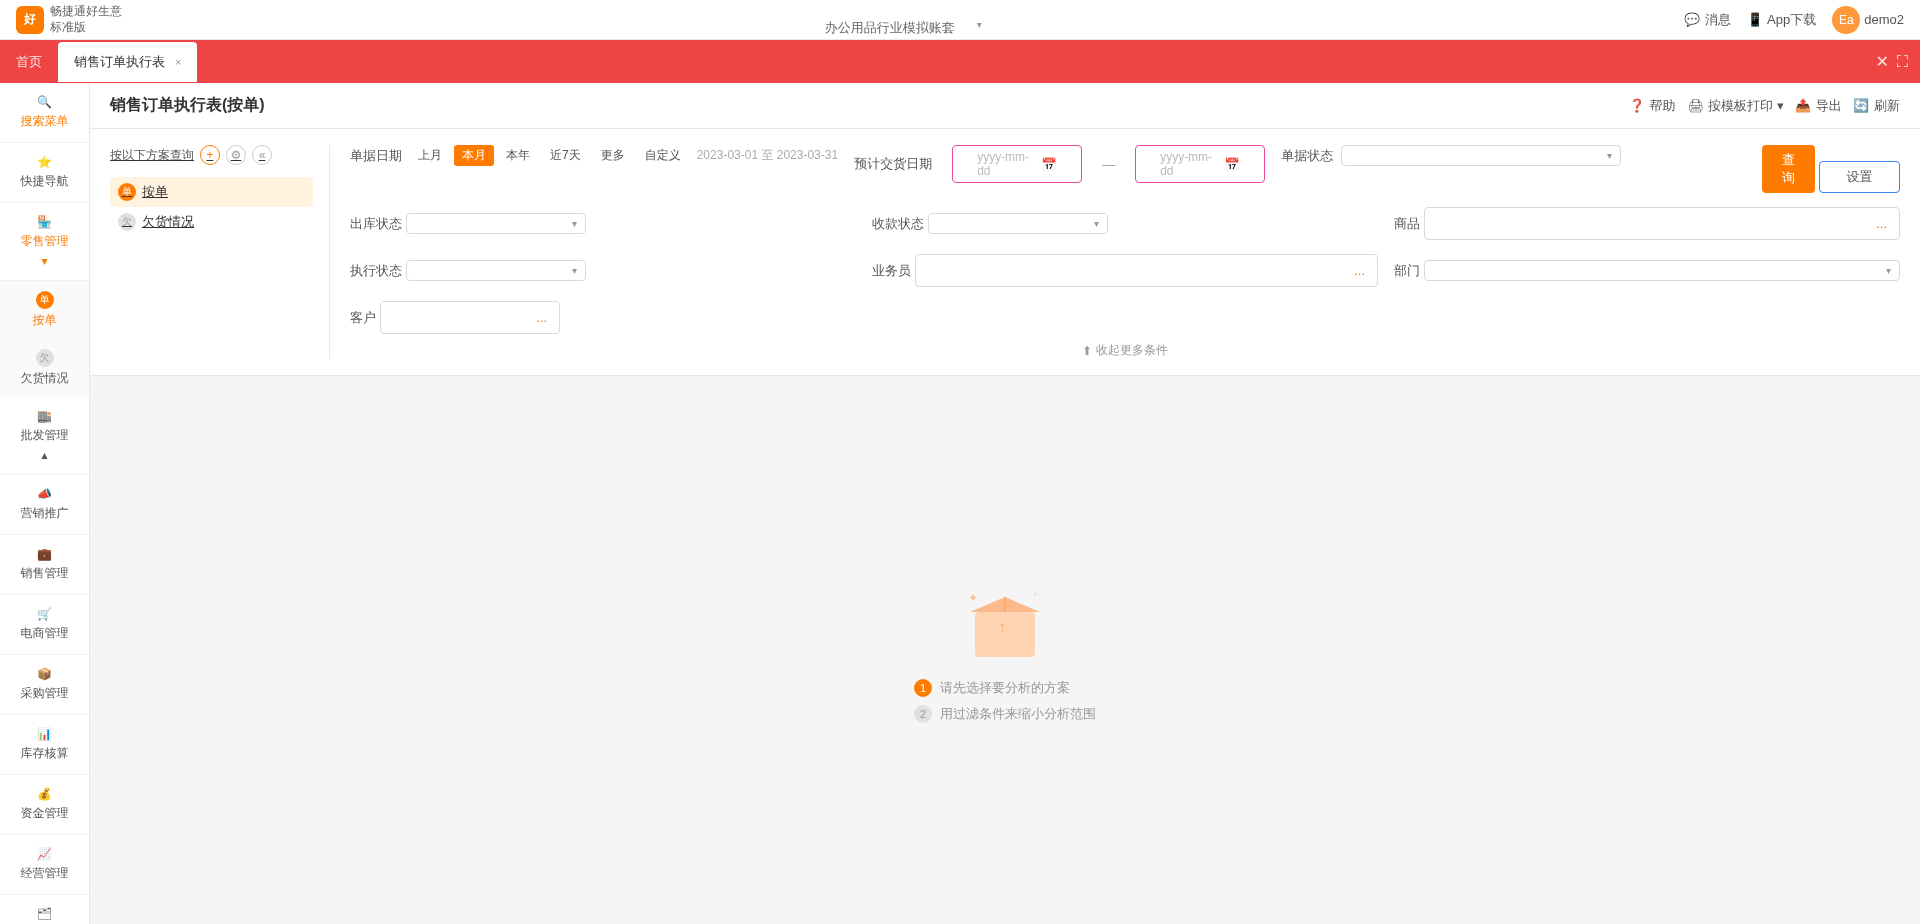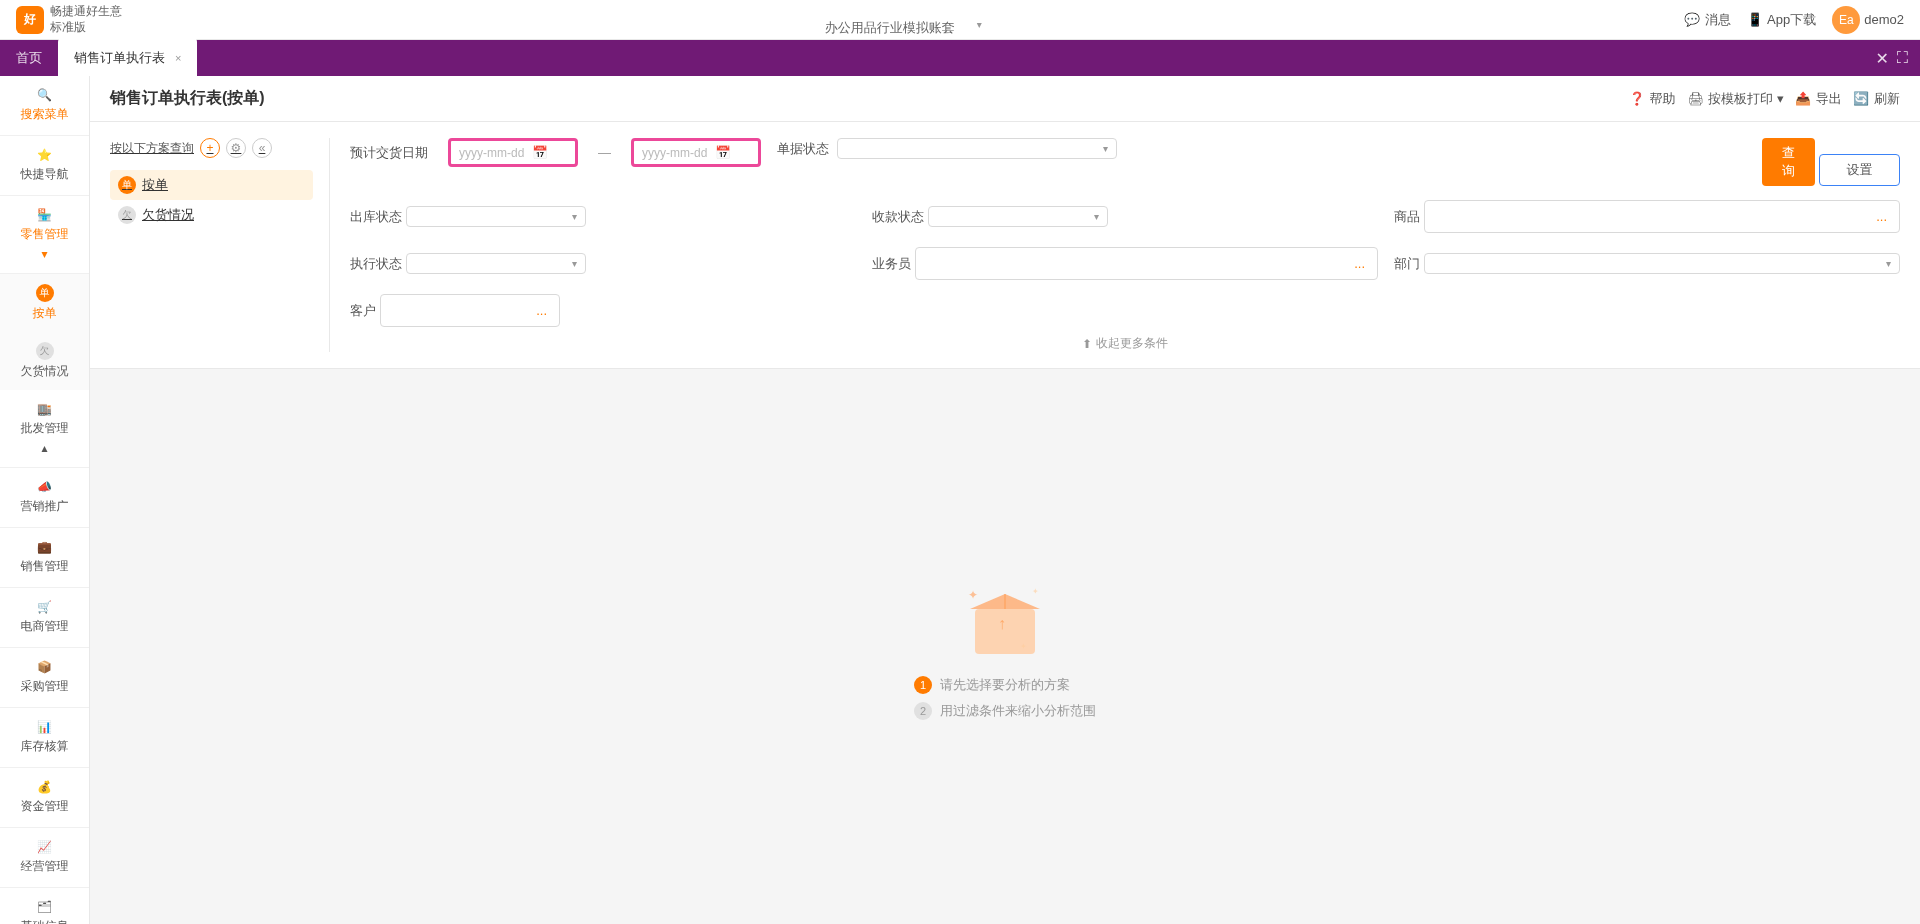--- a/index.html
+++ b/index.html
@@ -11,21 +11,21 @@
     .logo-area { display: flex; align-items: center; gap: 6px; }
     .logo-icon { width: 28px; height: 28px; background: #ff7b00; border-radius: 6px; display: flex; align-items: center; justify-content: center; color: #fff; font-size: 12px; font-weight: bold; }
     .logo-text { font-size: 12px; color: #666; line-height: 1.3; }
     .top-center { display: flex; align-items: flex-start; gap: 22px; color: #666; font-size: 13px; margin-top: 16px; }
     .top-center .dropdown-arrow { color: #999; font-size: 10px; }
     .top-bar-right { display: flex; align-items: center; gap: 16px; color: #555; font-size: 13px; }
     .top-bar-right .item { display: flex; align-items: center; gap: 4px; cursor: pointer; }
     .user-avatar { width: 28px; height: 28px; border-radius: 50%; background: #ff9a3c; display: flex; align-items: center; justify-content: center; color: #fff; font-size: 12px; overflow: hidden; }
 
     
-    .nav-tabs { height: 36px; background: #701a75; display: flex; align-items: center; padding: 0 0 0 0; flex-shrink: 0; }
+    .nav-tabs { height: 43px; background: #ef4444; display: flex; align-items: center; padding: 0 0 0 0; flex-shrink: 0; }
     .nav-tab { height: 40px; display: flex; align-items: center; padding: 0 16px; cursor: pointer; color: rgba(255,255,255,0.85); font-size: 13px; gap: 6px; }
     .nav-tab.home { background: transparent; }
     .nav-tab.active { background: #fff; color: #333; border-radius: 4px 4px 0 0; }
     .nav-tab .close-btn { font-size: 11px; color: #999; cursor: pointer; margin-left: 4px; }
     .nav-tab-spacer { flex: 1; }
     .nav-actions { display: flex; align-items: center; gap: 8px; padding: 0 12px; }
     .nav-action-btn { color: rgba(255,255,255,0.85); cursor: pointer; font-size: 16px; }
 
     
     .main-layout { display: flex; flex: 1; overflow: hidden; }
@@ -61,21 +61,21 @@
     .filter-right { flex: 1; padding-left: 20px; }
 
     
     .filter-row { display: flex; align-items: center; gap: 16px; margin-bottom: 14px; flex-wrap: wrap; }
     .filter-label { color: #555; font-size: 13px; white-space: nowrap; min-width: fit-content; }
 
     
     .date-tabs { display: flex; align-items: center; gap: 4px; }
     .date-tab { padding: 2px 8px; font-size: 12px; color: #555; cursor: pointer; border-radius: 3px; }
     .date-tab.active { background: #ff7b00; color: #fff; border-radius: 3px; }
-    .date-input { border: 3px solid #ec4899; border-radius: 4px; padding: 4px 8px; font-size: 13px; color: #bbb; background: #fff; width: 130px; display: flex; align-items: center; gap: 4px; }
+    .date-input { border: 1px solid #ec4899; border-radius: 4px; padding: 4px 24px; font-size: 13px; color: #bbb; background: #fff; width: 130px; display: flex; align-items: center; gap: 4px; }
     .date-separator { color: #999; }
 
     .more-btn { color: #ff7b00; font-size: 13px; cursor: pointer; padding: 4px; }
 
     
     .status-dropdown { border: 1px solid #d9d9d9; border-radius: 4px; padding: 4px 8px; font-size: 13px; color: #bbb; background: #fff; min-width: 200px; display: flex; align-items: center; justify-content: space-between; cursor: pointer; }
     .status-dropdown .arrow { color: #999; font-size: 10px; }
     .status-select-wide { min-width: 280px; }
 
     
@@ -263,20 +263,32 @@
           </div>
           <div class="filter-scheme-item">
             <div class="scheme-icon gray">欠</div>
             <span class="filter-scheme-label">欠货情况</span>
           </div>
         </div>
 
         <div class="filter-right">
 
           <div style="display:flex;align-items:flex-start;gap:16px;margin-bottom:14px;">
+            <div style="display:flex;align-items:center;gap:8px;flex:0 0 auto;">
+              <span class="filter-label">单据日期</span>
+              <div class="date-tabs">
+                <span class="date-tab">上月</span>
+                <span class="date-tab active">本月</span>
+                <span class="date-tab">本年</span>
+                <span class="date-tab">近7天</span>
+                <span class="date-tab">更多</span>
+                <span class="date-tab">自定义</span>
+              </div>
+              <span style="font-size:12px;color:#aaa;">2023-03-01 至 2023-03-31</span>
+            </div>
 
             <div style="display:flex;align-items:center;gap:20px;flex:0 0 auto;">
               <span class="filter-label">预计交货日期</span>
               <div class="date-input">
                 <span style="color:#bbb;font-size:12px;">yyyy-mm-dd</span>
                 <span style="color:#aaa;margin-left:4px;">📅</span>
               </div>
               <span class="date-separator">—</span>
               <div class="date-input">
                 <span style="color:#bbb;font-size:12px;">yyyy-mm-dd</span>

